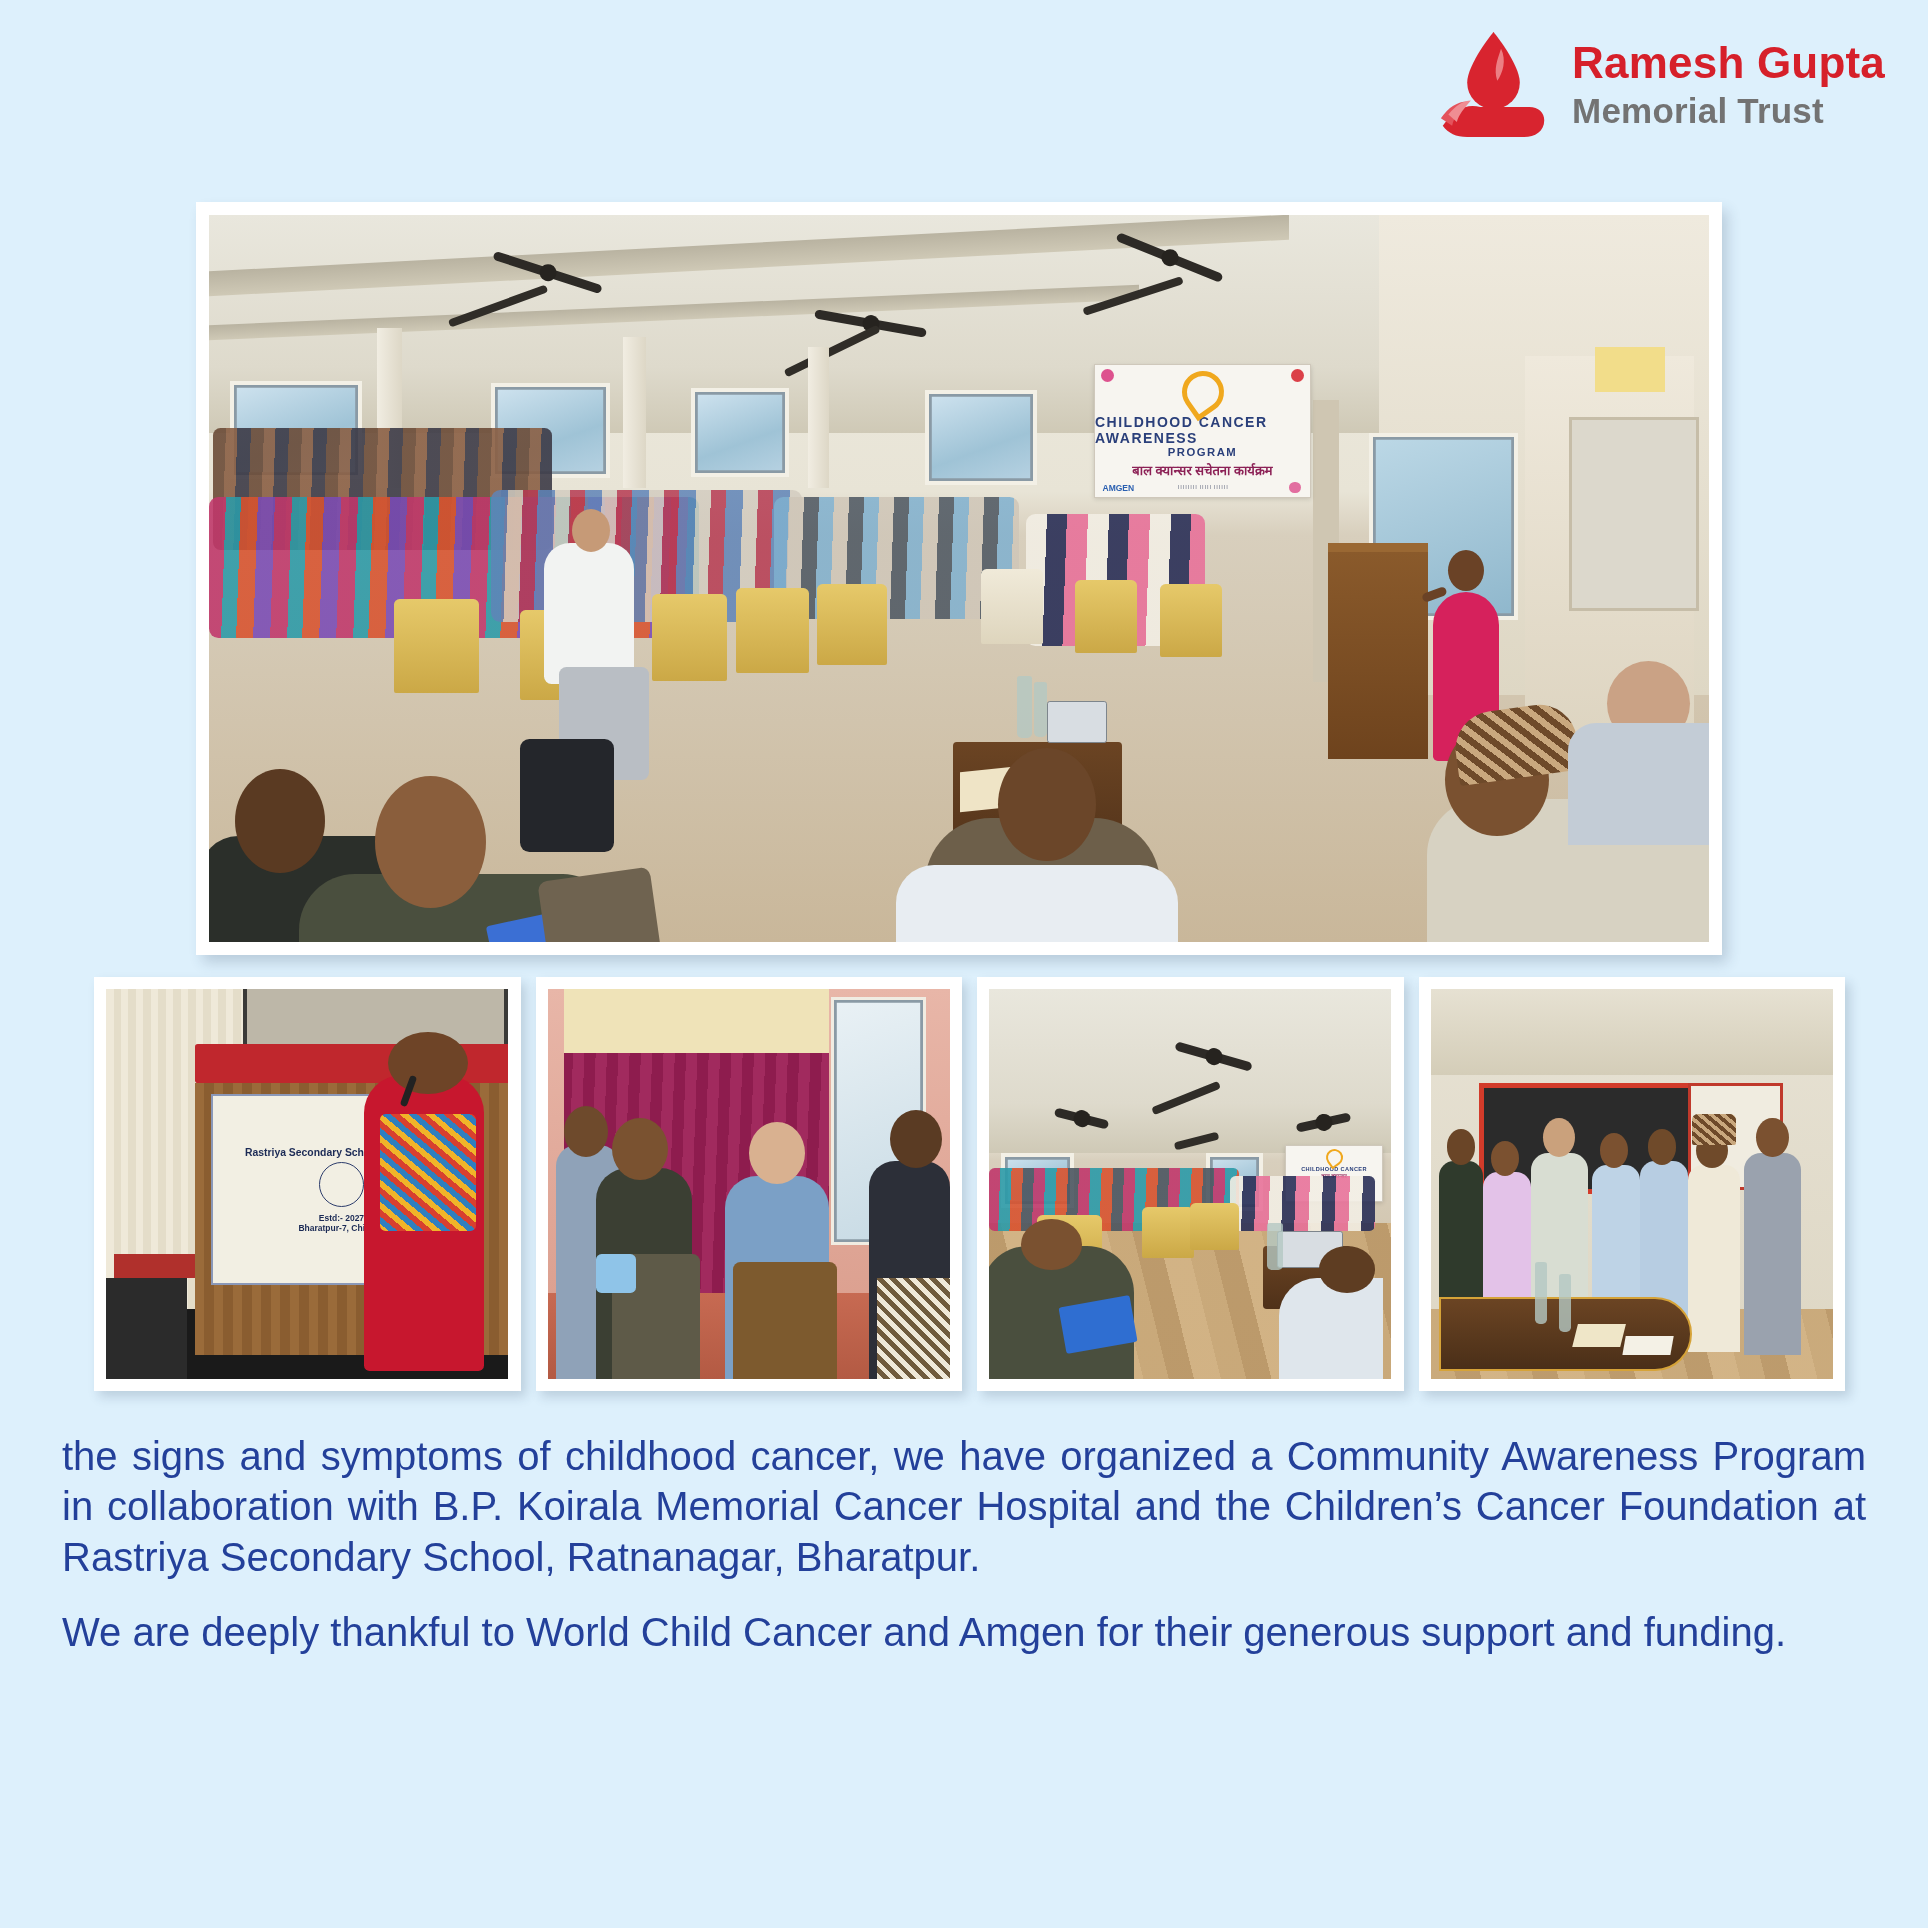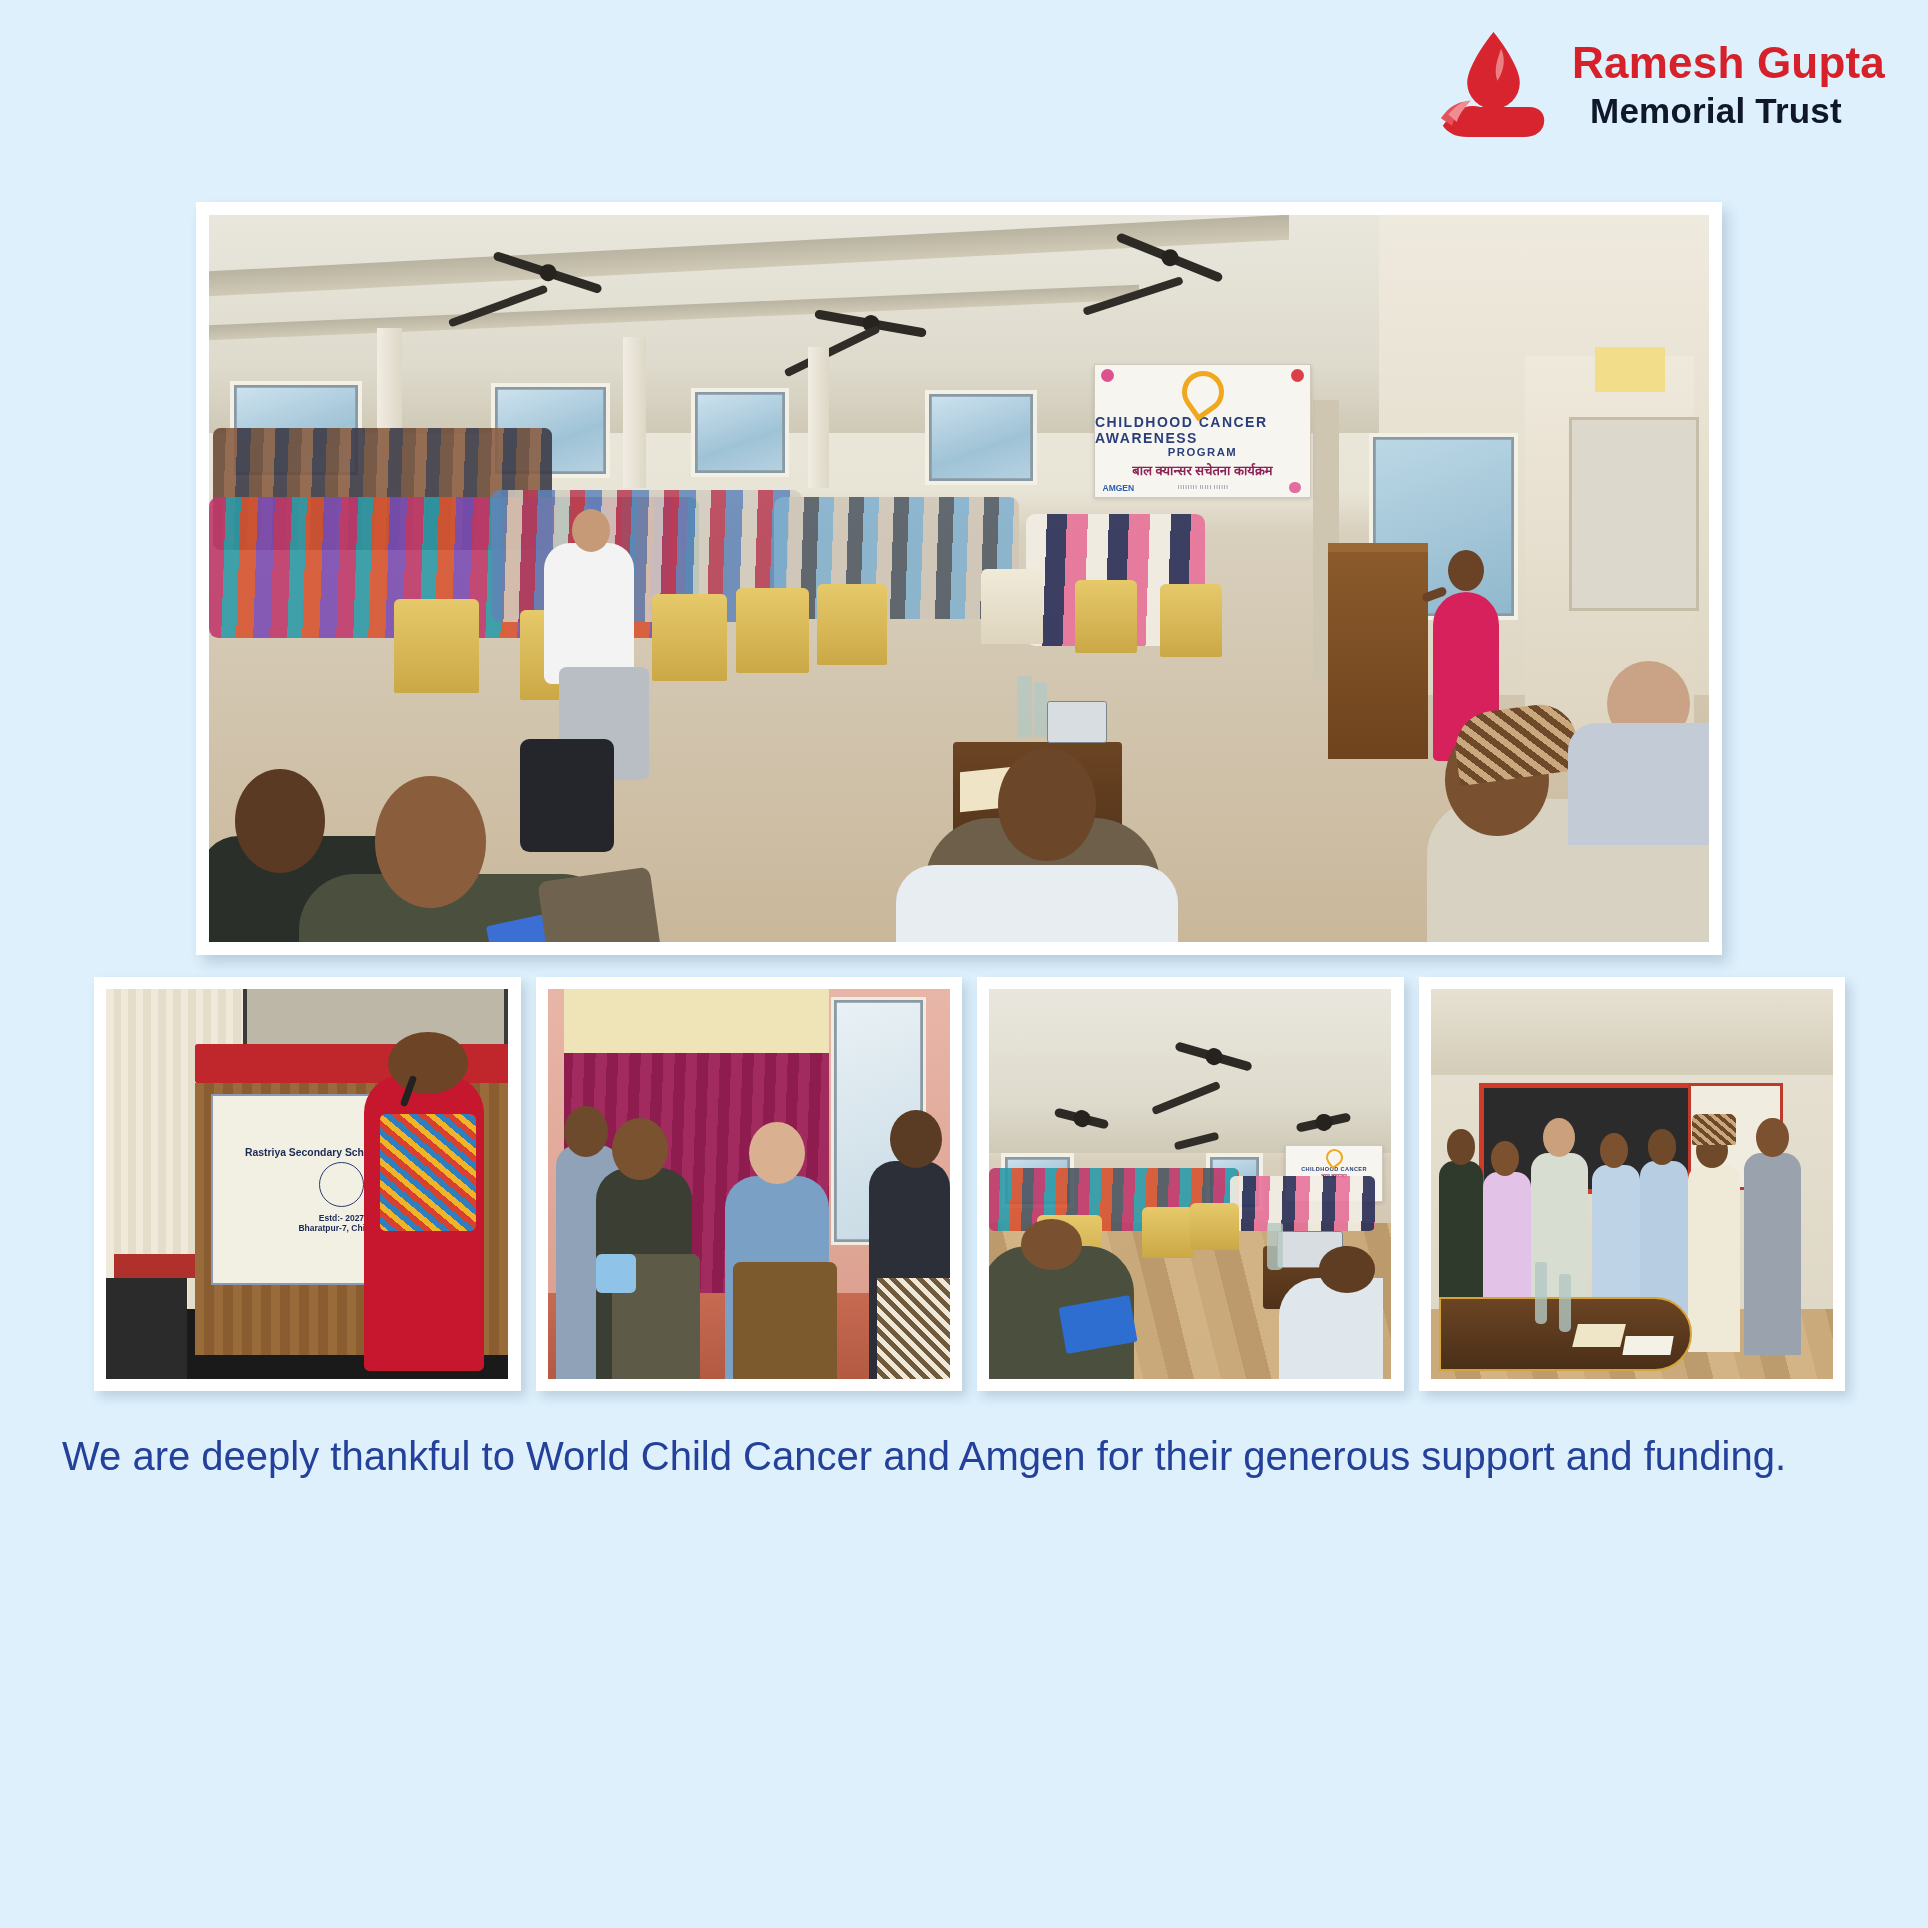--- a/index.html
+++ b/index.html
@@ -38,24 +38,23 @@
   }
   .logo-line1 {
     font-size: 44px;
     font-weight: bold;
     color: #d6202a;
     letter-spacing: 0.2px;
   }
   .logo-line2 {
     font-size: 35px;
     font-weight: bold;
-    color: #0f172a;
+    color: #737373;
     letter-spacing: 0.2px;
     margin-top: 7.5px;
-    margin-left: 18px;
   }
 
   
   .hero-frame {
     position: absolute;
     left: 196px;
     top: 202px;
     width: 1526px;
     height: 753px;
     background: #ffffff;
@@ -458,15 +457,16 @@
       <div style="position:absolute;left:2%;bottom:2%;width:62%;height:18%;background:linear-gradient(180deg,#6b4423,#4a2f18);border-radius:0 56px 56px 0;border:2.8px solid #d6a338;"></div>
       <div class="bottle" style="left:26%;bottom:14%;width:3%;height:16%;"></div>
       <div class="bottle" style="left:32%;bottom:12%;width:3%;height:15%;"></div>
       <div style="position:absolute;left:36%;bottom:8%;width:12%;height:6%;background:#efe6c8;transform:skewX(-14deg);"></div>
       <div style="position:absolute;left:48%;bottom:6%;width:12%;height:5%;background:#f4f1e6;transform:skewX(-10deg);"></div>
     </div>
   </div>
 </div>
 
 <div class="caption">
+  <p>the signs and symptoms of childhood cancer, we have organized a Community Awareness Program in collaboration with B.P. Koirala Memorial Cancer Hospital and the Children’s Cancer Foundation at Rastriya Secondary School, Ratnanagar, Bharatpur.</p>
   <p class="last">We are deeply thankful to World Child Cancer and Amgen for their generous support and funding.</p>
 </div>
 
 
 </body></html>

